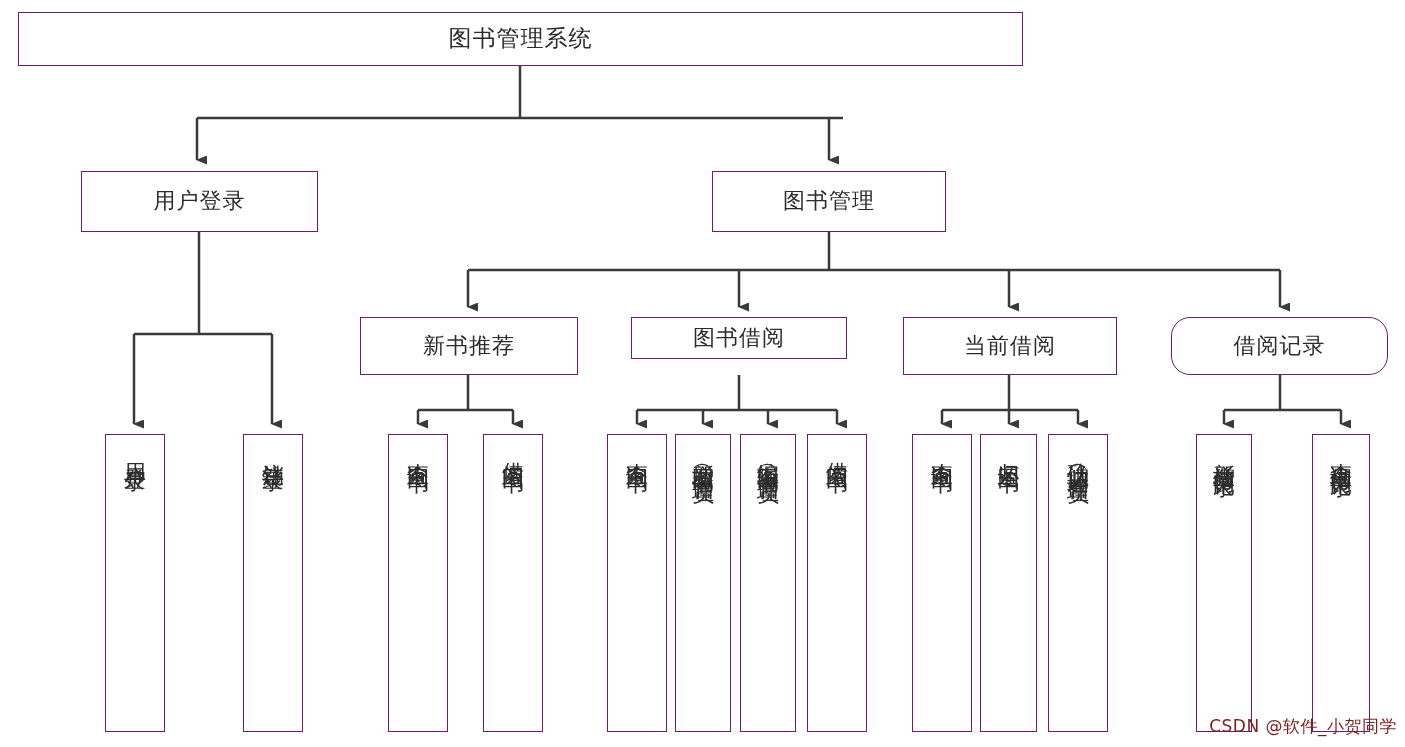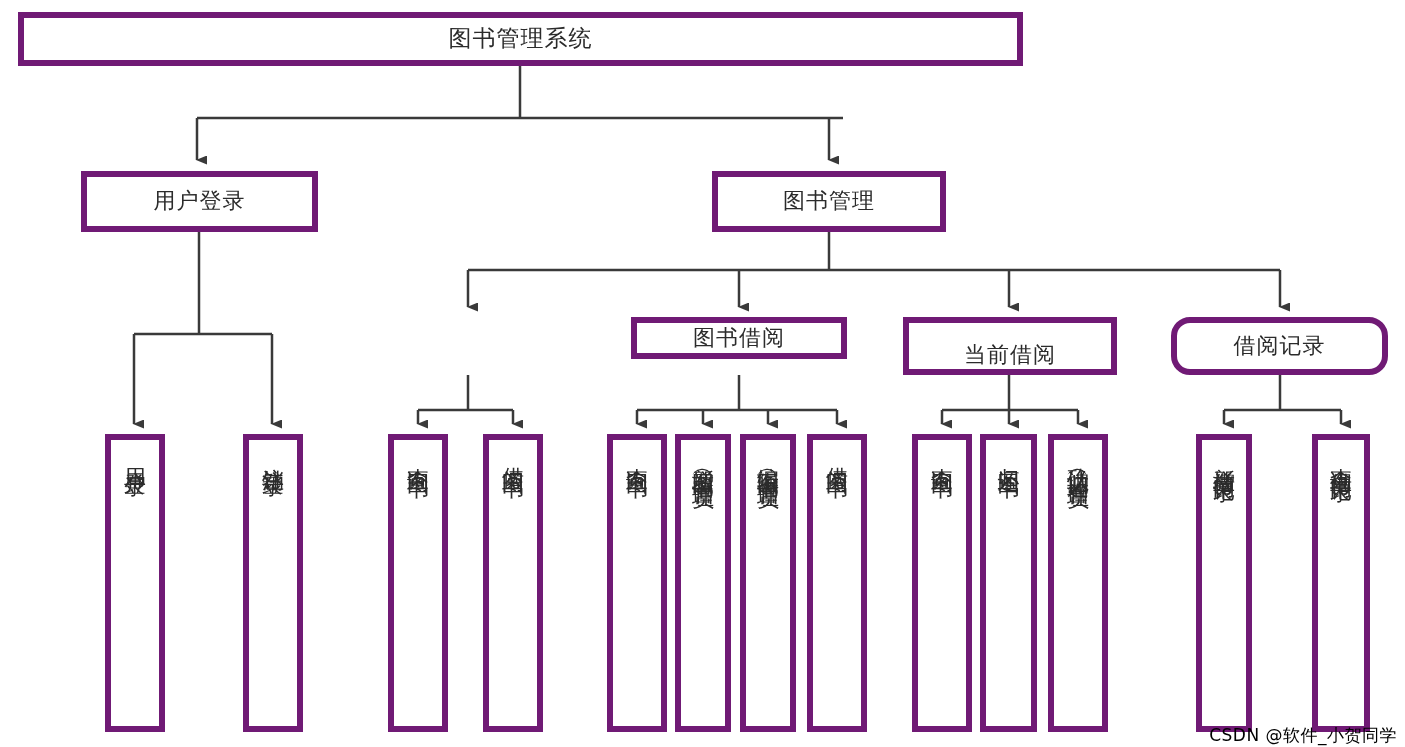--- a/index.html
+++ b/index.html
@@ -23,21 +23,21 @@
     left: 0;
     top: 0;
     width: 1405px;
     height: 747px;
     pointer-events: none;
   }
   .node {
     position: absolute;
     box-sizing: border-box;
     background: #ffffff;
-    border: 6px solid #701a75;
+    border: 1px solid #701a75;
     display: flex;
     align-items: center;
     justify-content: center;
     color: #2b2b2b;
   }
   .node-label {
     display: block;
     text-align: center;
     line-height: 1.28;
     letter-spacing: 1px;
@@ -60,23 +60,23 @@
     writing-mode: vertical-rl;
     text-orientation: upright;
     font-size: 22px;
     letter-spacing: 3px;
     line-height: 1;
     white-space: nowrap;
   }
   #watermark {
     position: absolute;
     right: 8px;
-    bottom: 0;
+    bottom: 9px;
     font-size: 17px;
-    color: #000000;
+    color: #7f1d1d;
     white-space: nowrap;
     letter-spacing: 0.5px;
   }
 </style>
 </head>
 <body>
 
 <div id="diagram-root">
 
   <svg id="edges-layer" viewBox="0 0 1405 747" width="1405" height="747" xmlns="http://www.w3.org/2000/svg">
@@ -133,24 +133,27 @@
     <span class="node-label">图书管理系统</span>
   </div>
 
   <div class="node horiz" style="left:81px; top:171px; width:237px; height:61px;">
     <span class="node-label">用户登录</span>
   </div>
   <div class="node horiz" style="left:712px; top:171px; width:234px; height:61px;">
     <span class="node-label">图书管理</span>
   </div>
 
+  <div class="node horiz" style="left:360px; top:317px; width:218px; height:58px;">
+    <span class="node-label">新书推荐</span>
+  </div>
   <div class="node horiz" style="left:631px; top:317px; width:216px; height:42px;">
     <span class="node-label">图书借阅</span>
   </div>
-  <div class="node horiz" style="left:903px; top:317px; width:214px; height:58px;align-items:flex-end;">
+  <div class="node horiz" style="left:903px; top:317px; width:214px; height:58px;">
     <span class="node-label">当前借阅</span>
   </div>
   <div class="node horiz" style="left:1171px; top:317px; width:217px; height:58px;border-radius:19px;">
     <span class="node-label">借阅记录</span>
   </div>
 
   <div class="node vert" style="left:105px; top:434px; width:60px; height:298px;">
     <span class="node-label">用户登录</span>
   </div>
   <div class="node vert" style="left:243px; top:434px; width:60px; height:298px;">

